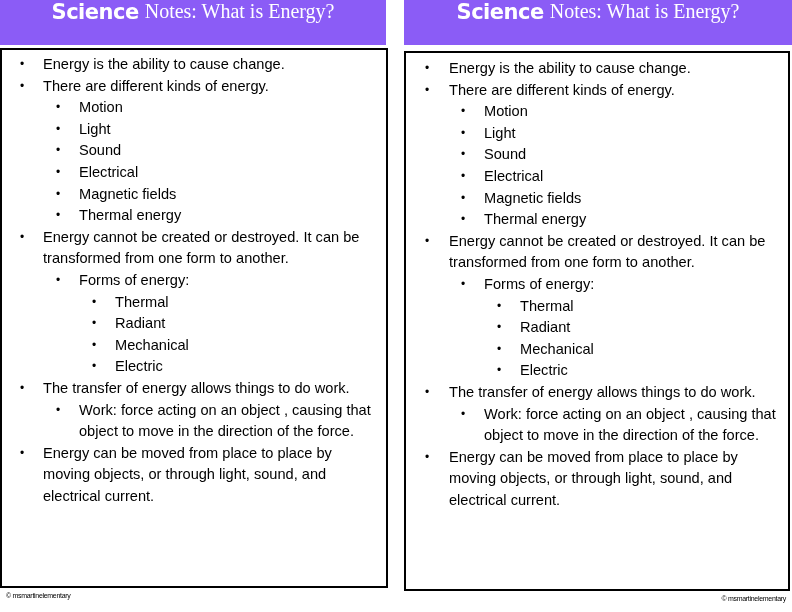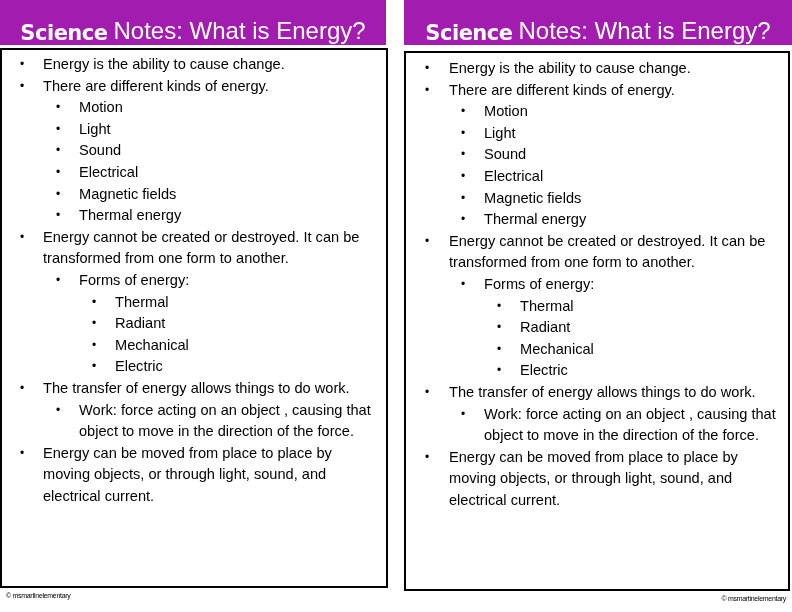--- a/index.html
+++ b/index.html
@@ -4,31 +4,31 @@
 <style>
   html, body { margin:0; padding:0; }
   body {
     width:792px; height:612px; background:#ffffff; position:relative; overflow:hidden;
     font-family: "Liberation Sans", "DejaVu Sans", sans-serif; color:#000;
   }
   .panel { position:absolute; }
   .panel.left  { left:0;   top:0; width:388px; }
   .panel.right { left:404px; top:0; width:388px; }
   .header {
-    background:#a21caf; color:#fff; height:45px;
-    display:flex; align-items:flex-end; justify-content:center;
+    background:#8b5cf6; color:#fff; height:45px;
+    display:flex; align-items:flex-start; justify-content:center;
     white-space:nowrap;
   }
   .panel.left .header { width:386px; }
   .panel.right .header { width:388px; height:45px; }
   .header .subject {
     font-family: "DejaVu Sans", sans-serif; font-weight:bold; font-size:21px; letter-spacing:-0.5px;
     margin-right:6px;
   }
-  .header .title { font-family: Liberation Sans, sans-serif; font-size:24px; }
+  .header .title { font-family: Liberation Serif, serif; font-size:20px; }
   .box {
     position:absolute; border:2px solid #000; background:#fff; box-sizing:border-box;
   }
   .panel.left .box  { left:0; top:48px; width:388px; height:540px; }
   .panel.right .box { left:0; top:51px; width:386px; height:540px; }
   ul { list-style:none; margin:0; padding:0; }
   .content { position:absolute; left:0; top:4px; right:0; }
   .panel.right .content { top:5px; }
   li { position:relative; font-size:14.6px; line-height:21.6px; }
   li > .bullet { position:absolute; font-size:12px; }

